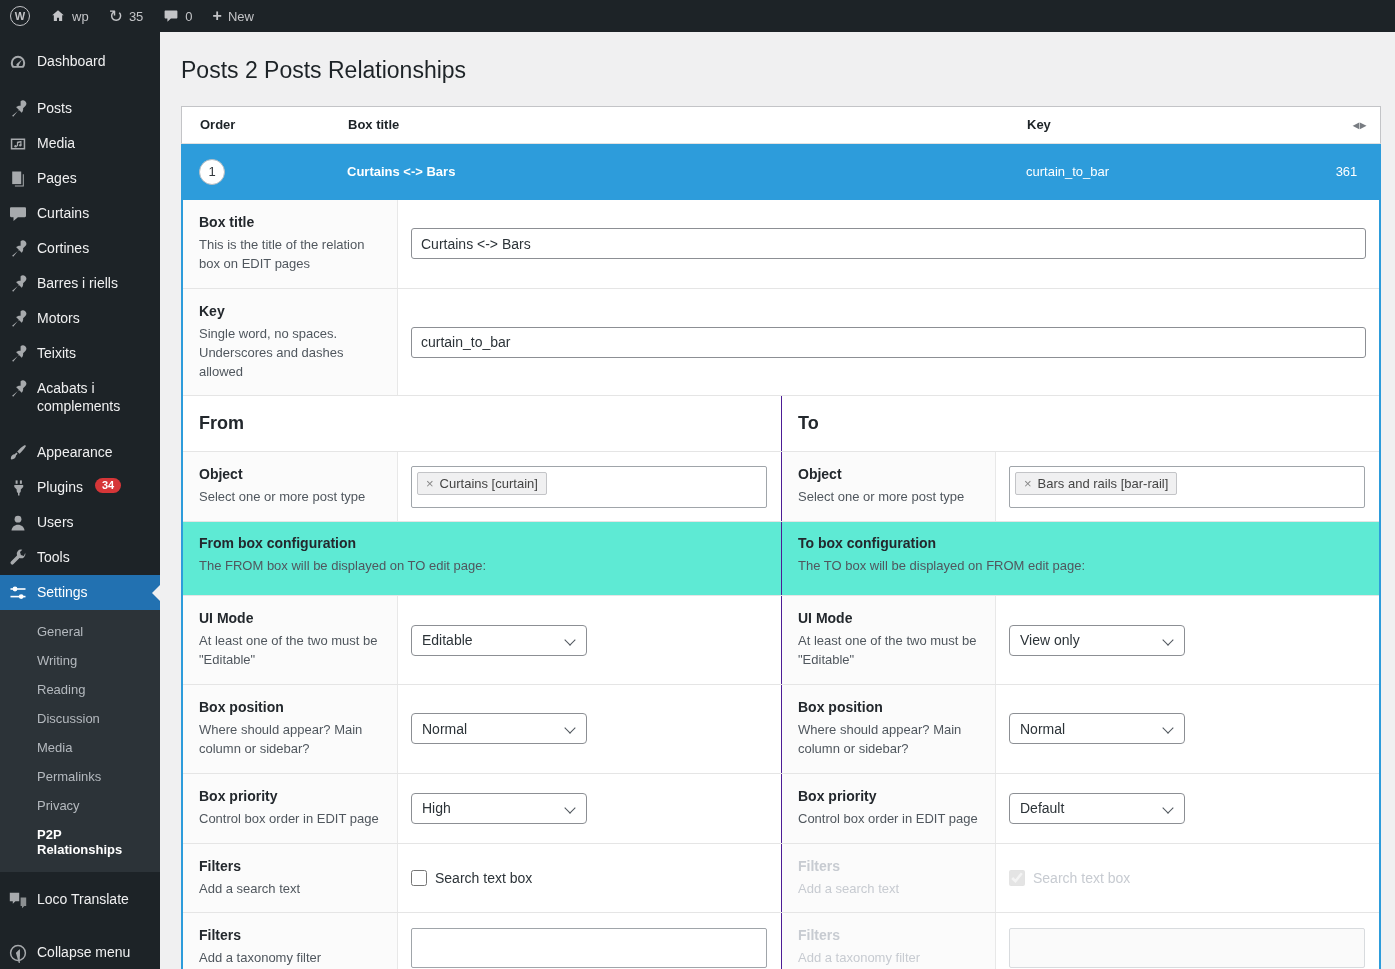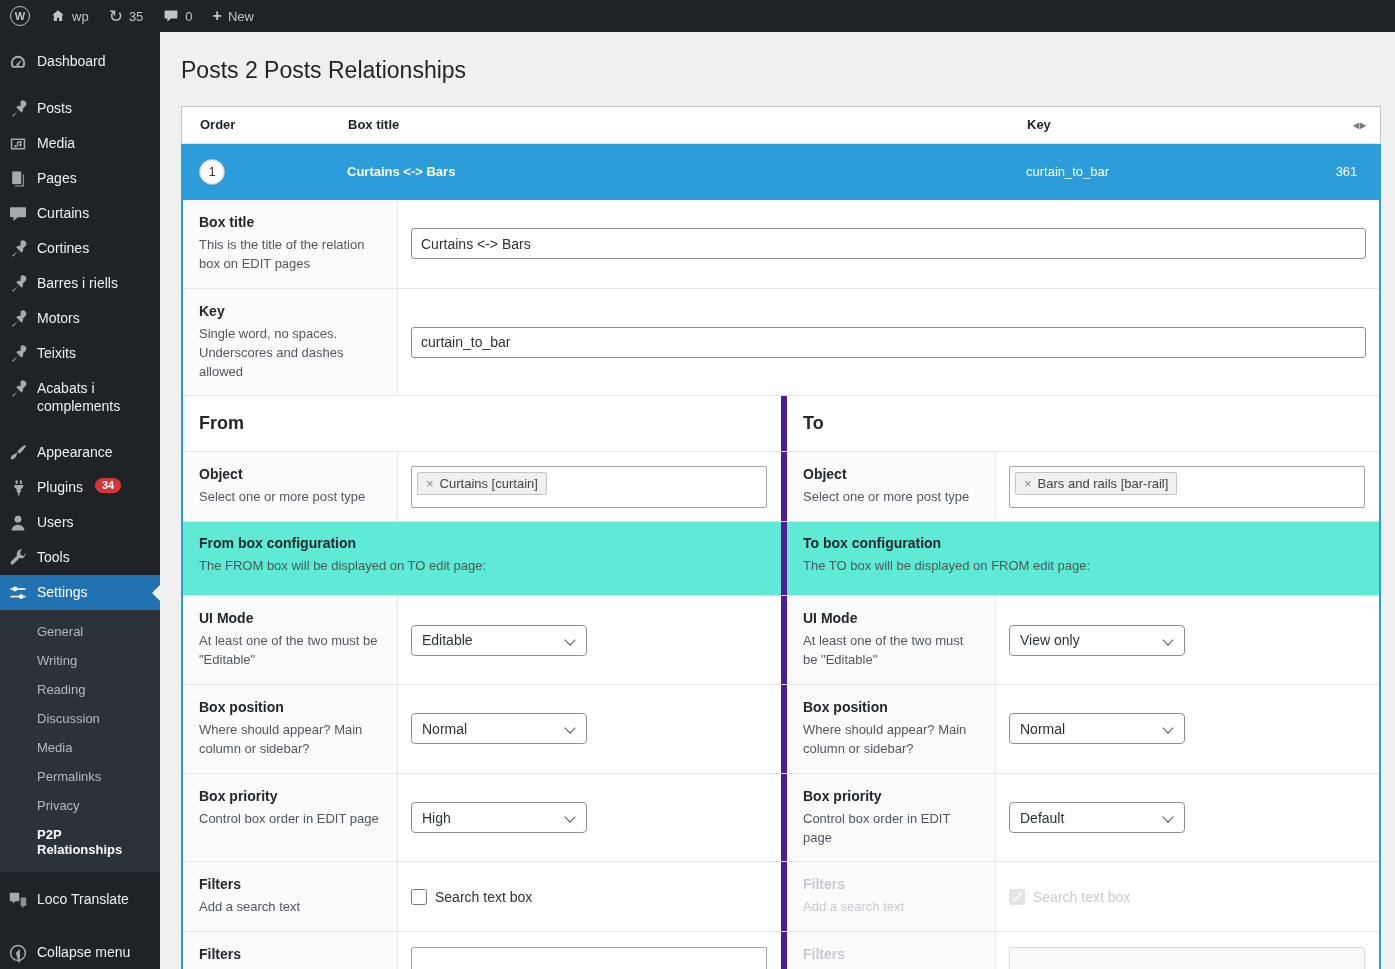--- a/index.html
+++ b/index.html
@@ -50,21 +50,21 @@
   .form{border:2px solid #2d9cdb;border-top:none;background:#fff;width:1200px}
   .frow{display:flex}
   .frow + .frow{border-top:1px solid #e5e5e5}
   .cell{padding:14px 16px}
   .lcell{width:214px;background:#fbfbfb}
   .fcell{display:flex;align-items:center;padding:12px 13px;border-left:1px solid #e8e8e8}
   .fcell.wide{width:982px}
   .fcell.half{width:384px}
   .halfhead{width:598px;padding:15px 16px;font-size:18px;font-weight:600;color:#23282d;display:flex;align-items:center}
   .confcell{width:598px;padding:13px 16px;background:#5eead4}
-  .bl{border-left:6px solid #4c1d95}
+  .bl{border-left:1px solid #4c1d95}
   .flabel{font-size:14px;font-weight:700;color:#23282d;margin-bottom:6px}
   .fhelp{font-size:13px;color:#50575e;line-height:1.45}
   .text-input{height:31px;border:1px solid #8c8f94;border-radius:3px;padding:0 9px;font-size:14px;color:#2c3338;font-family:inherit;background:#fff;width:100%}
   .tagbox{width:356px;min-height:42px;border:1px solid #a0a5aa;border-radius:2px;padding:5px;display:flex;align-items:flex-start;background:#fff;cursor:text}
   .chip{display:inline-flex;gap:6px;align-items:center;border:1px solid #c3c4c7;background:#f0f0f1;padding:4px 8px;font-size:13px;color:#444;border-radius:2px;line-height:1}
   .chip-x{color:#888;cursor:pointer}
   .select{width:176px;height:31px;border:1px solid #8c8f94;border-radius:4px;background:#fff;display:flex;align-items:center;padding:0 28px 0 10px;font-size:14px;color:#2c3338;position:relative;cursor:pointer}
   .select::after{content:"";position:absolute;right:12px;top:10px;width:7px;height:7px;border-right:1.8px solid #50575e;border-bottom:1.8px solid #50575e;transform:rotate(45deg)}
   .chk{display:flex;align-items:flex-end;gap:8px;font-size:14px;color:#2c3338;cursor:pointer}
   .chk input{width:16px;height:16px}

